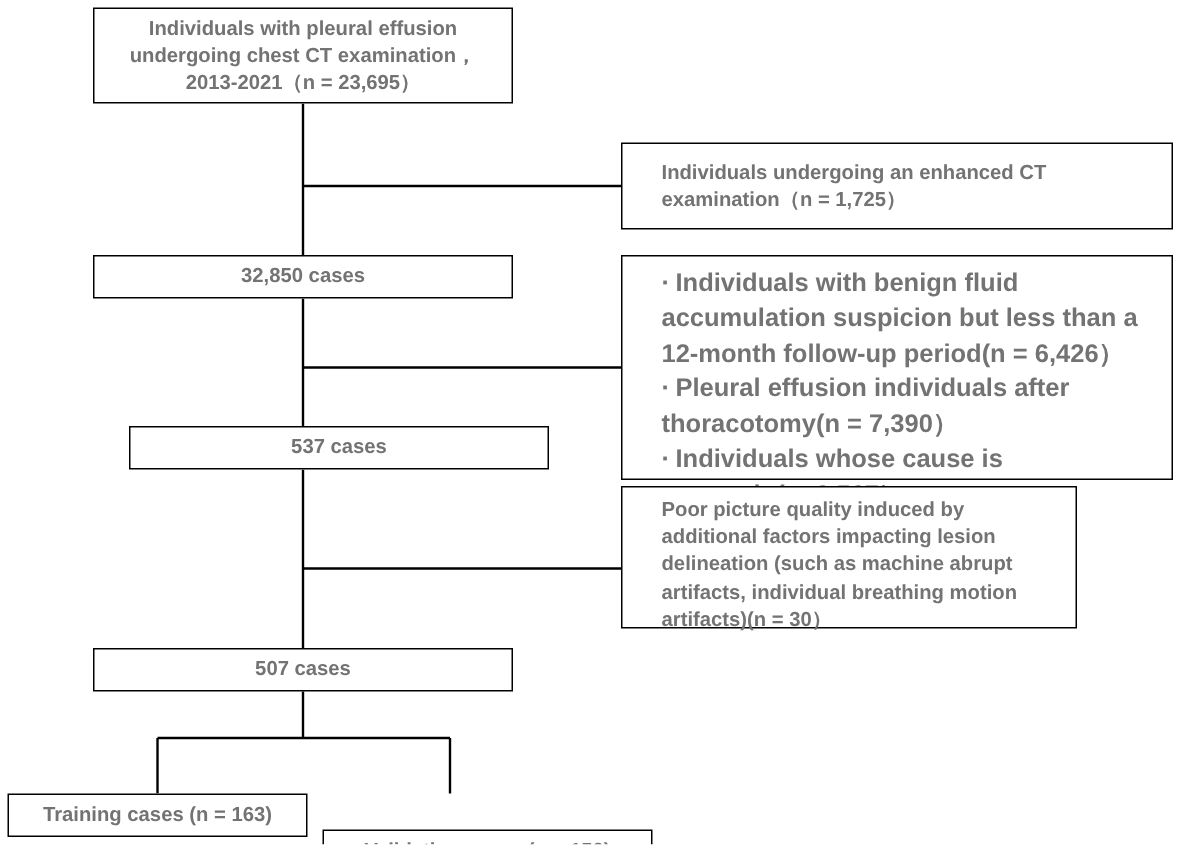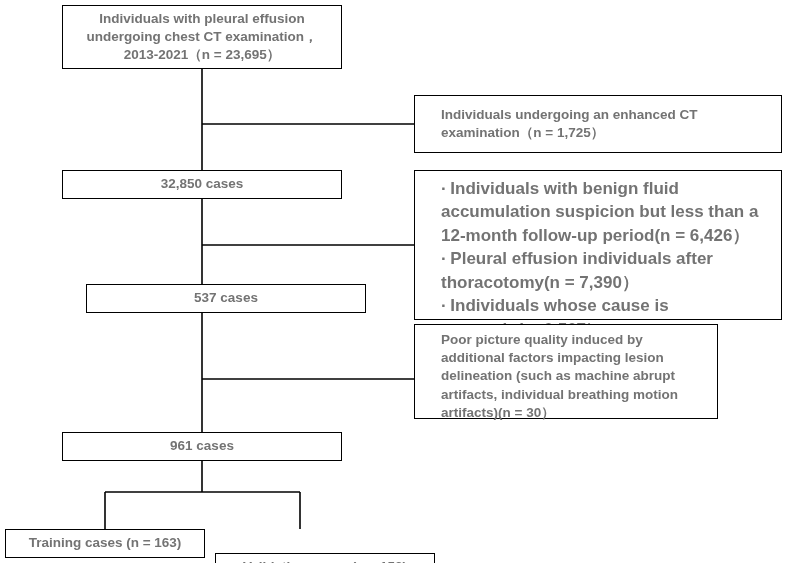--- a/index.html
+++ b/index.html
@@ -109,21 +109,21 @@
 
   <div class="node center" style="left:62px; top:284px; width:280px; height:29px;margin-left:24px;">
     <span>537 cases</span>
   </div>
 
   <div class="node left" style="left:414px; top:324px; width:304px; height:95px; align-items:flex-start;">
     <span>Poor picture quality induced by additional factors impacting lesion delineation (such as machine abrupt artifacts, individual breathing motion artifacts)(n = 30）</span>
   </div>
 
   <div class="node center" style="left:62px; top:432px; width:280px; height:29px;">
-    <span>961 cases</span>
+    <span>507 cases</span>
   </div>
 
   <div class="node center" style="left:5px; top:529px; width:200px; height:29px;">
     <span>Training cases (n = 163)</span>
   </div>
 
   <div class="node center" style="left:215px; top:529px; width:220px; height:29px;margin-top:24px;">
     <span>Validation cases (n = 152)</span>
   </div>
 

